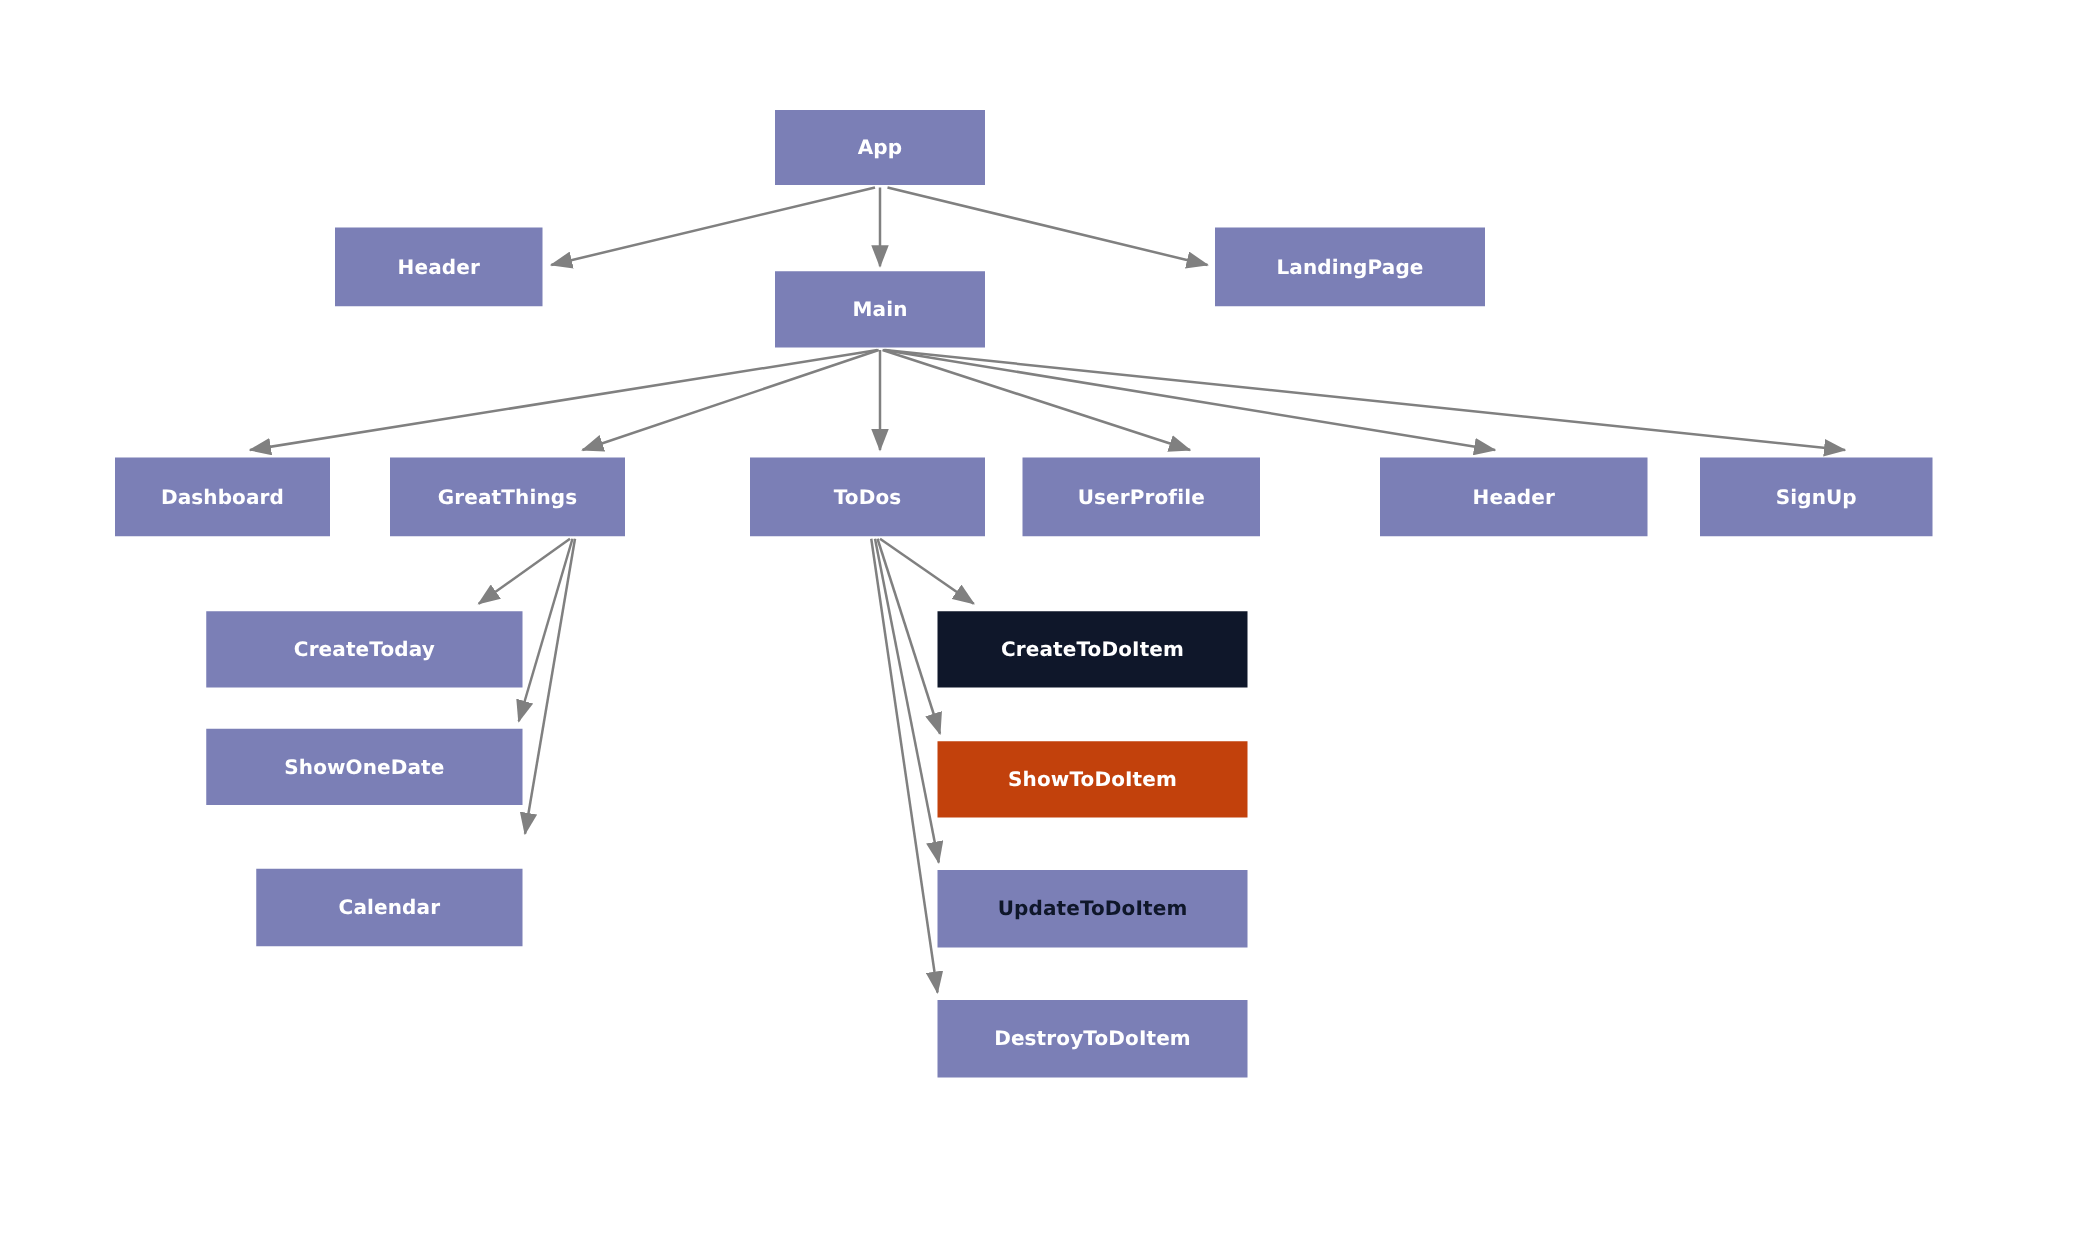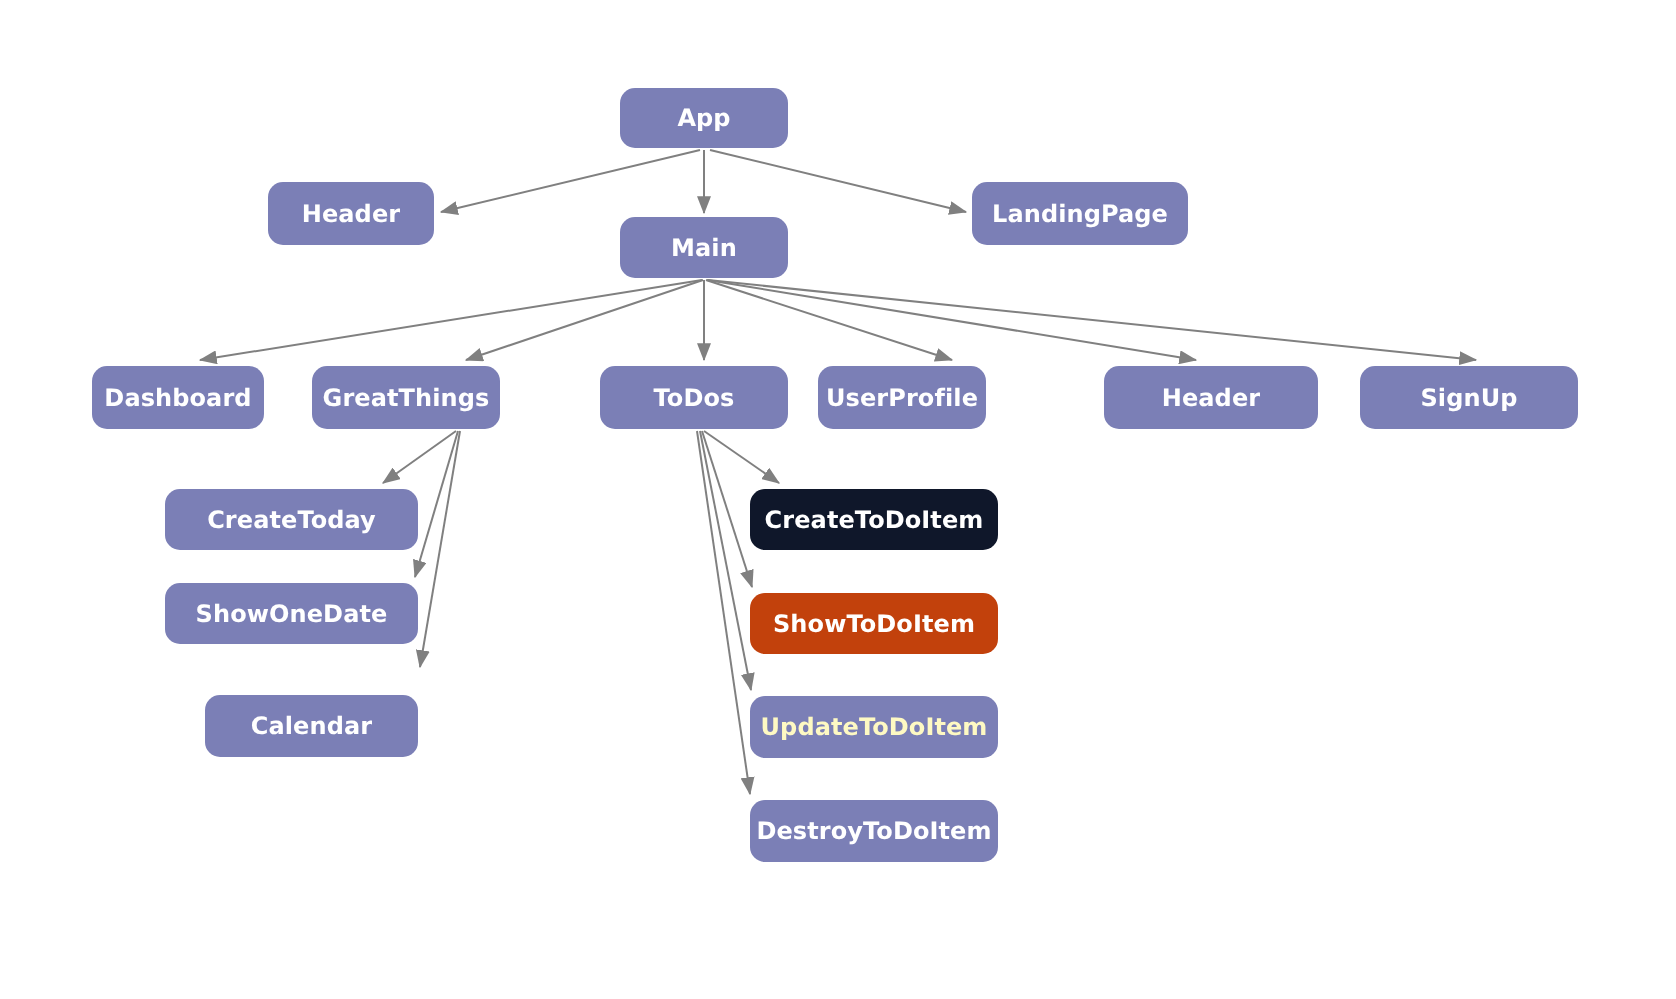--- a/index.html
+++ b/index.html
@@ -27,24 +27,24 @@
     height: 999px;
     pointer-events: none;
   }
   .node {
     position: absolute;
     display: flex;
     align-items: center;
     justify-content: center;
     box-sizing: border-box;
     background: #7b7fb6;
-    border-radius: 15px;
+    border-radius: 0;
     color: #ffffff;
     font-weight: bold;
-    font-size: 24px;
+    font-size: 16px;
     letter-spacing: 0.1px;
     line-height: 1;
     white-space: nowrap;
     text-rendering: geometricPrecision;
     text-align: right;
   }
   .node-label {
     pointer-events: none;
   }
 </style>
@@ -94,45 +94,45 @@
       </div>
       <div class="node" style="left: 92px; top: 366px; width: 172px; height: 63px; background: rgb(123, 127, 182); color: rgb(255, 255, 255);">
         <span class="node-label">Dashboard</span>
       </div>
       <div class="node" style="left: 312px; top: 366px; width: 188px; height: 63px; background: rgb(123, 127, 182); color: rgb(255, 255, 255);">
         <span class="node-label">GreatThings</span>
       </div>
       <div class="node" style="left: 600px; top: 366px; width: 188px; height: 63px; background: rgb(123, 127, 182); color: rgb(255, 255, 255);">
         <span class="node-label">ToDos</span>
       </div>
-      <div class="node" style="left: 818px; top: 366px; width: 168px; height: 63px; background: rgb(123, 127, 182); color: rgb(255, 255, 255);">
+      <div class="node" style="left: 818px; top: 366px; width: 190px; height: 63px; background: rgb(123, 127, 182); color: rgb(255, 255, 255);">
         <span class="node-label">UserProfile</span>
       </div>
       <div class="node" style="left: 1104px; top: 366px; width: 214px; height: 63px; background: rgb(123, 127, 182); color: rgb(255, 255, 255);">
         <span class="node-label">Header</span>
       </div>
-      <div class="node" style="left: 1360px; top: 366px; width: 218px; height: 63px; background: rgb(123, 127, 182); color: rgb(255, 255, 255);">
+      <div class="node" style="left: 1360px; top: 366px; width: 186px; height: 63px; background: rgb(123, 127, 182); color: rgb(255, 255, 255);">
         <span class="node-label">SignUp</span>
       </div>
       <div class="node" style="left: 165px; top: 489px; width: 253px; height: 61px; background: rgb(123, 127, 182); color: rgb(255, 255, 255);">
         <span class="node-label">CreateToday</span>
       </div>
       <div class="node" style="left: 165px; top: 583px; width: 253px; height: 61px; background: rgb(123, 127, 182); color: rgb(255, 255, 255);">
         <span class="node-label">ShowOneDate</span>
       </div>
       <div class="node" style="left: 205px; top: 695px; width: 213px; height: 62px; background: rgb(123, 127, 182); color: rgb(255, 255, 255);">
         <span class="node-label">Calendar</span>
       </div>
       <div class="node" style="left: 750px; top: 489px; width: 248px; height: 61px; background: #0f172a; color: rgb(255, 255, 255);">
         <span class="node-label">CreateToDoItem</span>
       </div>
       <div class="node" style="left: 750px; top: 593px; width: 248px; height: 61px; background: #c2410c; color: rgb(255, 255, 255);">
         <span class="node-label">ShowToDoItem</span>
       </div>
-      <div class="node" style="left: 750px; top: 696px; width: 248px; height: 62px; background: rgb(123, 127, 182); color: #fef9c3;">
+      <div class="node" style="left: 750px; top: 696px; width: 248px; height: 62px; background: rgb(123, 127, 182); color: #0f172a;">
         <span class="node-label">UpdateToDoItem</span>
       </div>
       <div class="node" style="left: 750px; top: 800px; width: 248px; height: 62px; background: rgb(123, 127, 182); color: rgb(255, 255, 255);">
         <span class="node-label">DestroyToDoItem</span>
       </div>
     </div>
 
 </div>
 
 </body></html>

